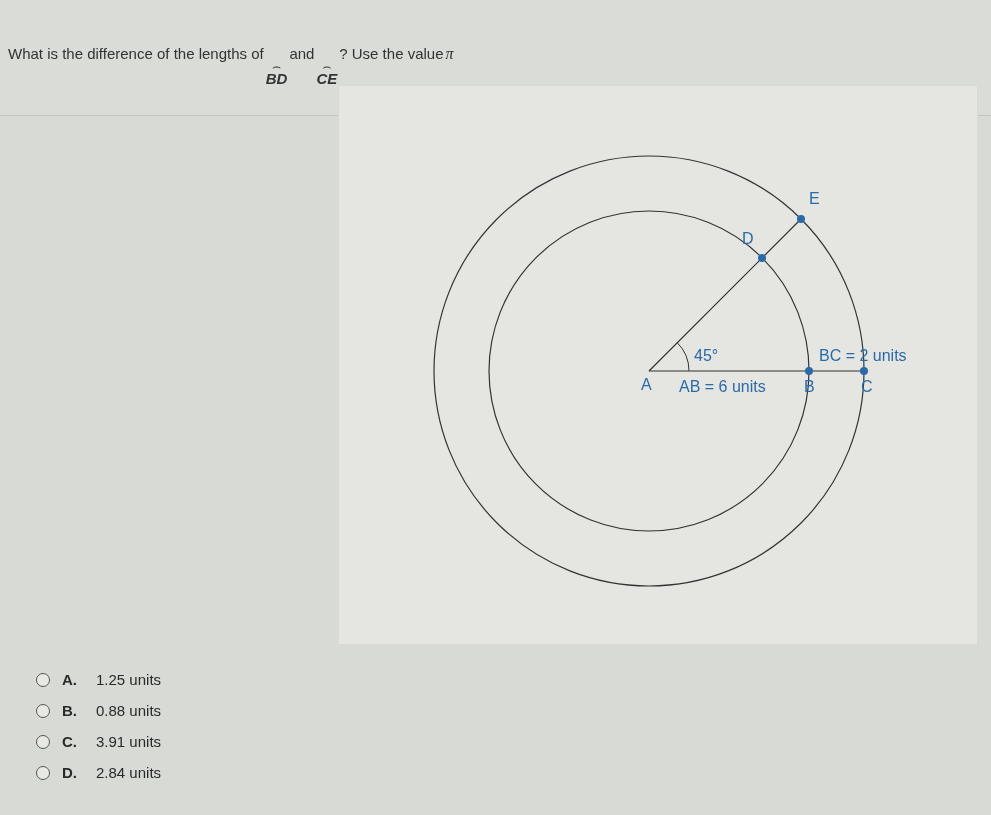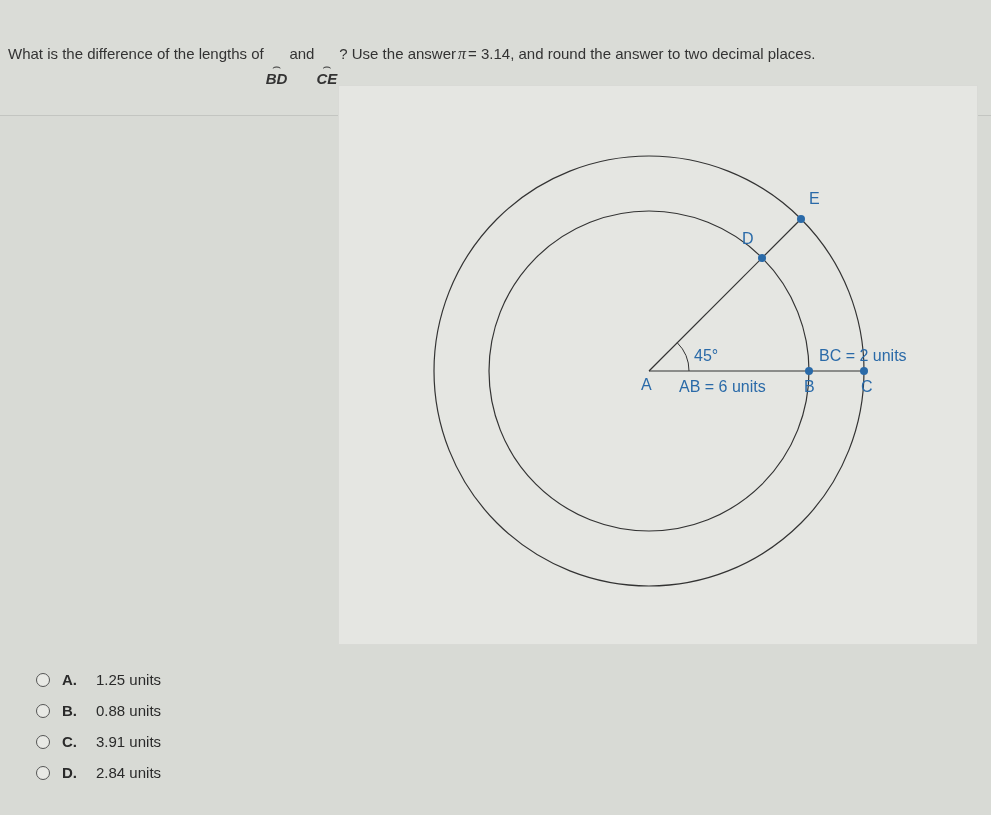--- a/index.html
+++ b/index.html
@@ -99,23 +99,22 @@
     }
   </style>
 </head>
 <body>
 
 <div class="question-bar">
   <span>What is the difference of the lengths of </span>
   <span class="arc-symbol">BD</span>
   <span> and </span>
   <span class="arc-symbol">CE</span>
-  <span> ? Use the answer </span>
+  <span> ? Use the value </span>
   <span class="pi-symbol">π</span>
-  <span> = 3.14, and round the answer to two decimal places.</span>
 </div>
 
 <div class="diagram-area">
   <svg class="diagram-svg" width="640" height="560">
 
     <circle cx="310" cy="285" r="215" fill="none" stroke="#333" stroke-width="1.2"></circle>
 
     <circle cx="310" cy="285" r="160" fill="none" stroke="#333" stroke-width="1.2"></circle>
 
     <line x1="310" y1="285" x2="525" y2="285" stroke="#333" stroke-width="1.2"></line>

